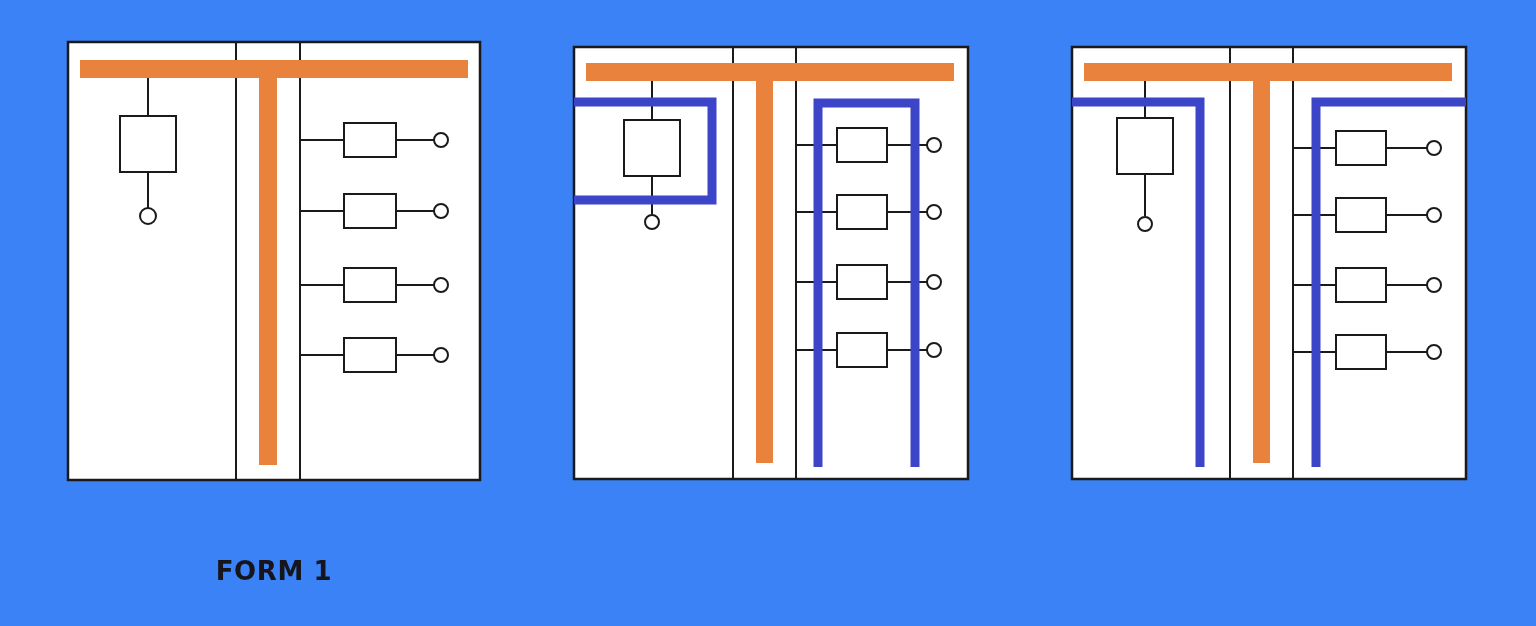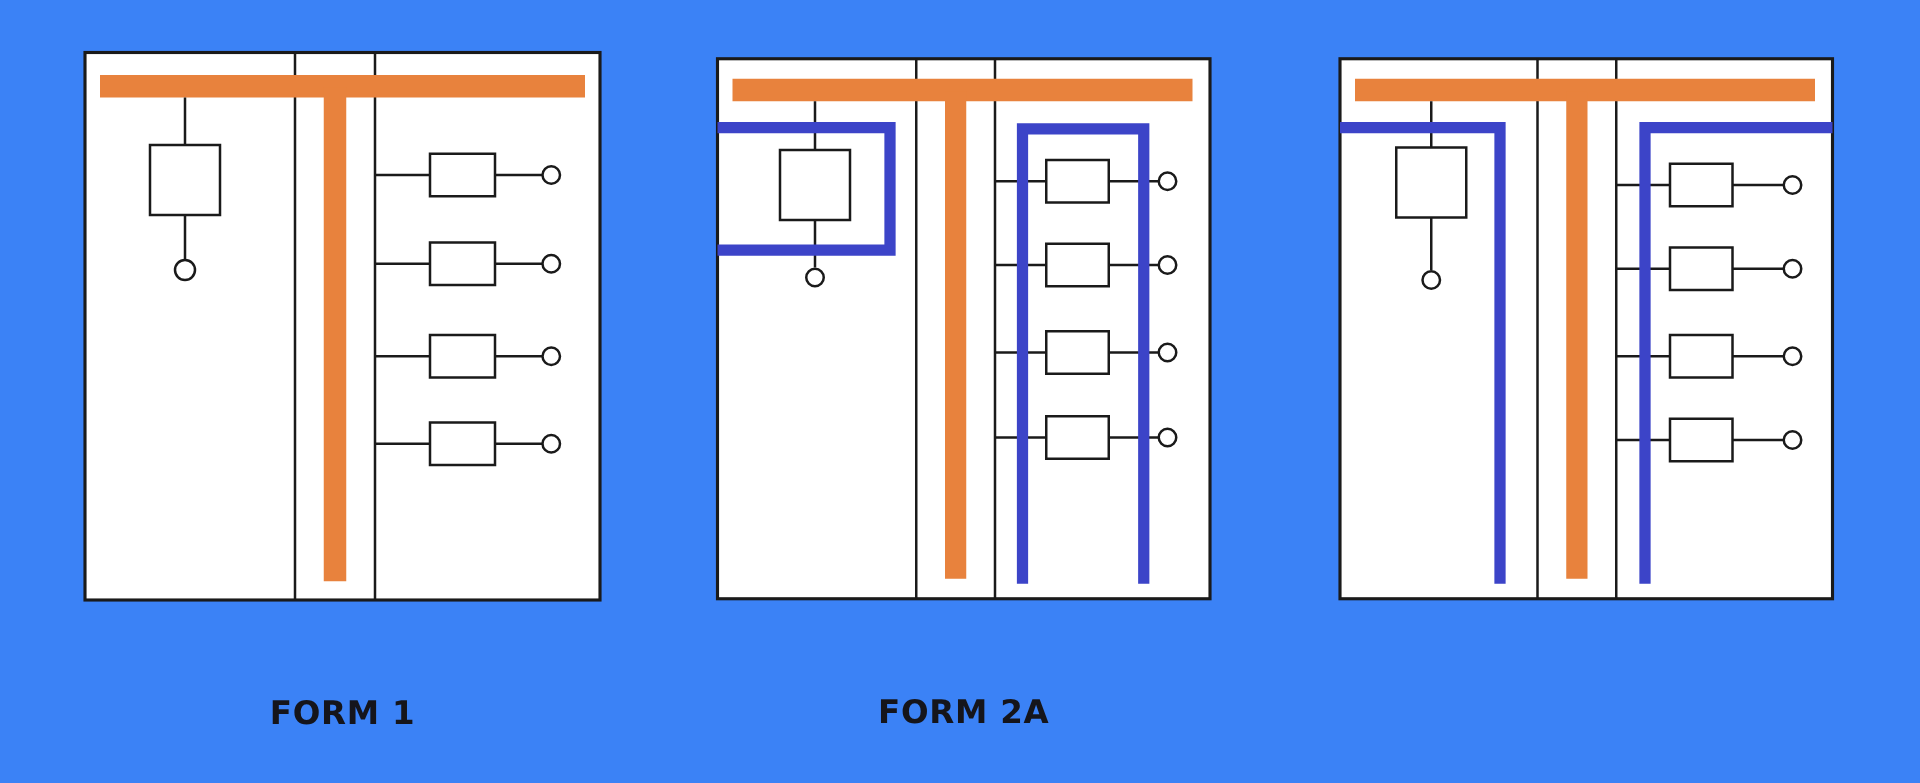--- a/index.html
+++ b/index.html
@@ -106,21 +106,20 @@
         <g>
           <line class="ln" x1="224" y1="305" x2="265" y2="305"></line>
           <rect class="box" x="265" y="288" width="50" height="34"></rect>
           <line class="ln" x1="315" y1="305" x2="355" y2="305"></line>
           <circle class="box" cx="362" cy="305" r="7"></circle>
         </g>
 
         <polyline class="blue" points="2,57 140,57 140,155 2,155"></polyline>
         <polyline class="blue" points="246,422 246,58 343,58 343,422"></polyline>
       </svg>
-      <figcaption class="caption">FORM 2A</figcaption>
     </figure>
 
     <figure class="figure fig-2b">
       <svg width="398" height="436" viewBox="0 0 398 436">
         <rect class="outer" x="2" y="2" width="394" height="432"></rect>
         <line class="ln" x1="160" y1="2" x2="160" y2="434"></line>
         <line class="ln" x1="223" y1="2" x2="223" y2="434"></line>
         <rect class="orange" x="14" y="18" width="368" height="18"></rect>
         <rect class="orange" x="183" y="28" width="17" height="390"></rect>
 

